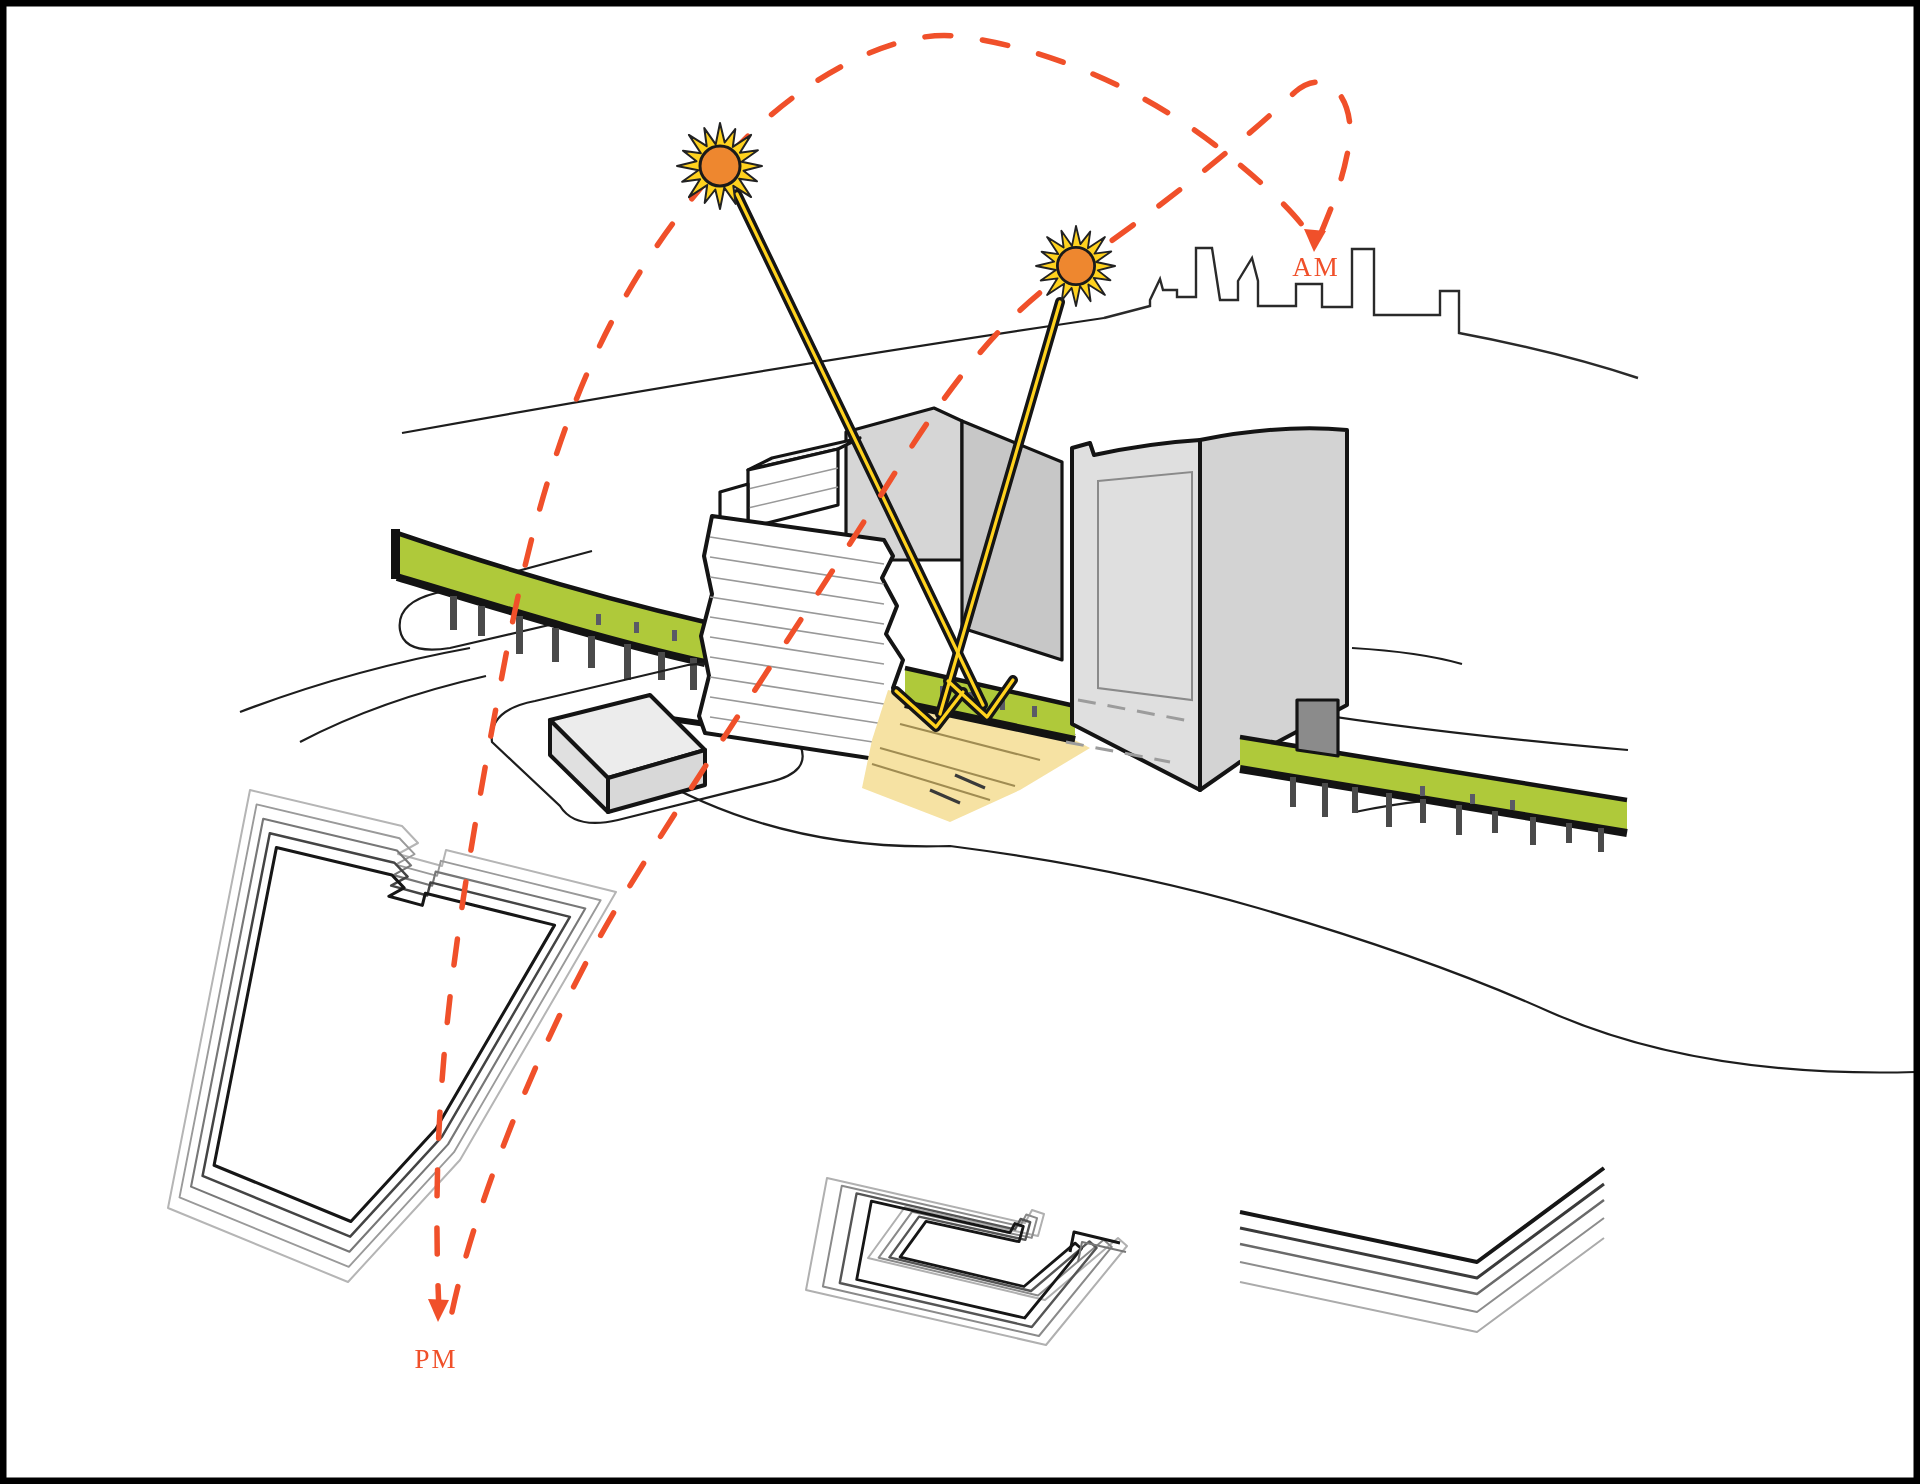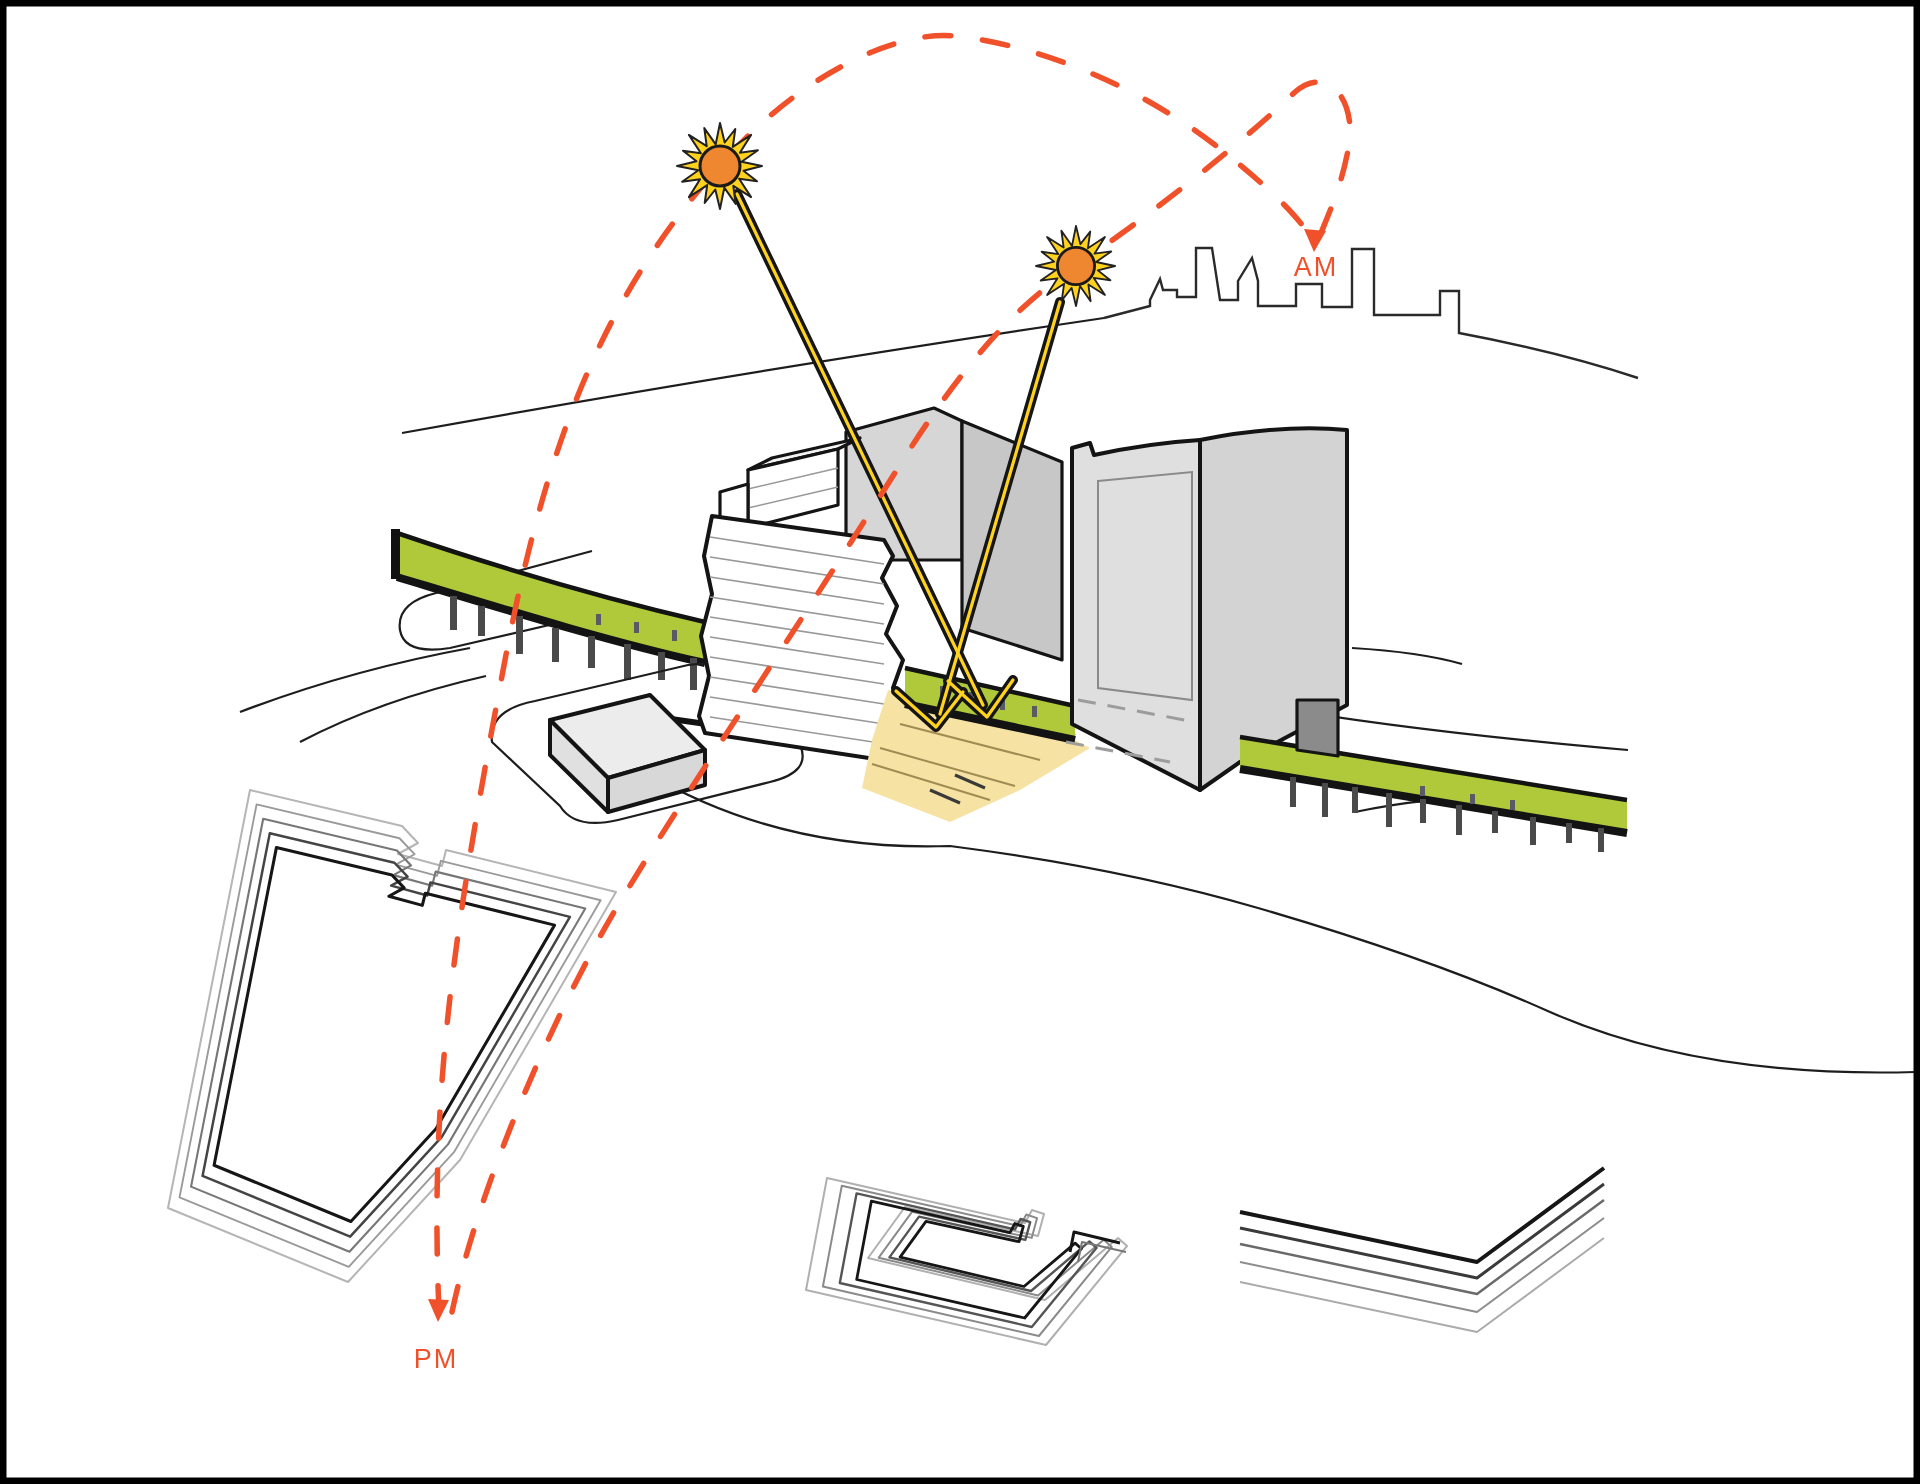--- a/index.html
+++ b/index.html
@@ -1,17 +1,17 @@
 <!DOCTYPE html>
 <html style="--accent: #F0502A; --sun-core: #EE872F; --sun-ray: #FFD21E; --walkway: #AFC93A; --plaza: #F6E2A3; --building-light: #DFDFDF; --building-mid: #D3D3D3; --building-dark: #C7C7C7; --building-back: #D6D6D6; --portal: #8B8B8B; --outline: #141414; --beam-black: #151515; --beam-yellow: #FFD21E; --line-gray: #9C9C9C;"><head>
 <meta charset="utf-8">
 <style>
   html,body{margin:0;padding:0;background:#ffffff;}
   .stage{position:relative;width:1920px;height:1484px;background:#fff;overflow:hidden;
-         font-family:Liberation Sans, sans-serif;}
+         font-family:Liberation Serif, serif;}
   svg{position:absolute;inset:0;display:block;}
   
   .frame{fill:none;stroke:#000;stroke-width:7;}
   .thin{fill:none;stroke:#1d1d1d;stroke-width:2.2;}
   .thin-lt{fill:none;stroke:#2a2a2a;stroke-width:2.4;}
   .hidden-dash{fill:none;stroke:var(--line-gray);stroke-width:3;stroke-dasharray:18 12;}
   .arc{fill:none;stroke:var(--accent);stroke-width:5.5;stroke-dasharray:26 32;stroke-linecap:round;}
   .arc-arrow{fill:var(--accent);stroke:none;}
   .sun-rays{fill:var(--sun-ray);stroke:#222;stroke-width:2;stroke-linejoin:round;}
   .sun-core{fill:var(--sun-core);stroke:#1a1a1a;stroke-width:3;}

